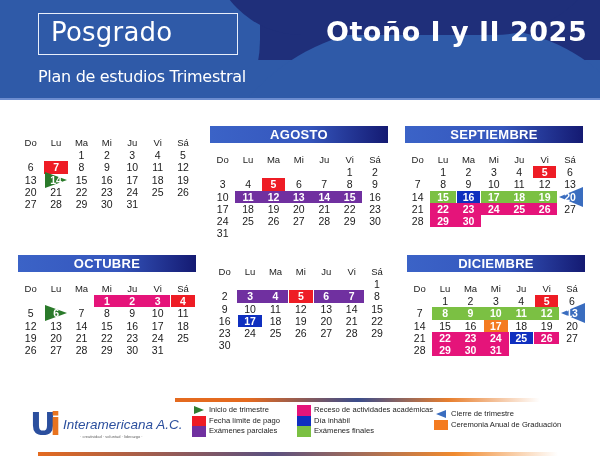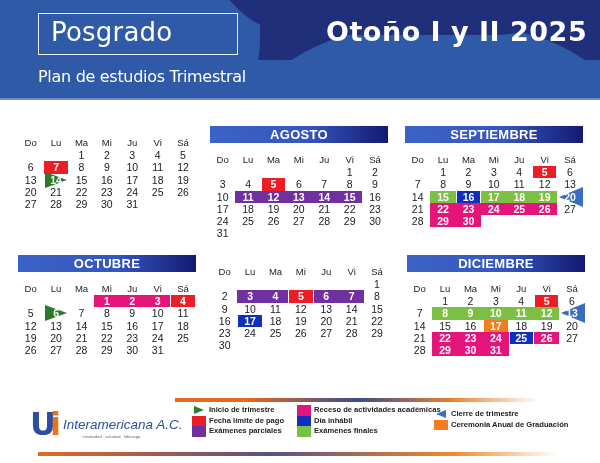--- a/index.html
+++ b/index.html
@@ -38,21 +38,21 @@
 
   
   .bar-top { position: absolute; left: 175px; top: 398px; width: 365px; height: 4px; background: linear-gradient(90deg, #e46a1f 0%, #e46a1f 20%, #3a4c8c 50%, #e87f2e 75%, rgba(255,255,255,0) 100%); }
   .bar-bottom { position: absolute; left: 38px; top: 452px; width: 520px; height: 4px; background: linear-gradient(90deg, #e46a1f 0%, #5a5080 45%, #f08a2e 80%, rgba(255,255,255,0) 100%); }
   .logo { position: absolute; left: 30px; top: 406px; width: 150px; height: 36px; }
   .logo .u { position: absolute; left: 0; top: 2px; font-family: "DejaVu Sans", sans-serif; font-weight: bold; font-size: 32px; color: #2b4f9e; line-height: 32px; }
   .logo .i { position: absolute; left: 20px; top: 2px; font-family: "DejaVu Sans", sans-serif; font-weight: bold; font-size: 32px; color: #e8731f; line-height: 32px; }
   .logo .name { position: absolute; left: 33px; top: 11px; font-style: italic; font-size: 13.5px; color: #2b4f9e; white-space: nowrap; }
   .logo .tag { position: absolute; left: 50px; top: 28px; font-size: 4px; color: #666; white-space: nowrap; }
 
-  .legend { position: absolute; font-size: 7.6px; color: #222; font-weight: bold; }
+  .legend { position: absolute; font-size: 7.6px; color: #222; }
   .legend .item { position: relative; height: 10.5px; line-height: 10.5px; padding-left: 17px; white-space: nowrap; }
   .legend .sw { position: absolute; left: 0; top: 0; width: 14px; height: 10.5px; }
   .legend .tri-green { position: absolute; left: 2px; top: 1px; width: 0; height: 0; border-top: 4px solid transparent; border-bottom: 4px solid transparent; border-left: 10px solid #2f7d2f; }
   .legend .tri-blue { position: absolute; left: 2px; top: 1px; width: 0; height: 0; border-top: 4.5px solid transparent; border-bottom: 4.5px solid transparent; border-right: 10px solid #3a6dbf; }
 </style>
 </head>
 <body>
 
 <div class="header">
   <div class="wave1"></div>

